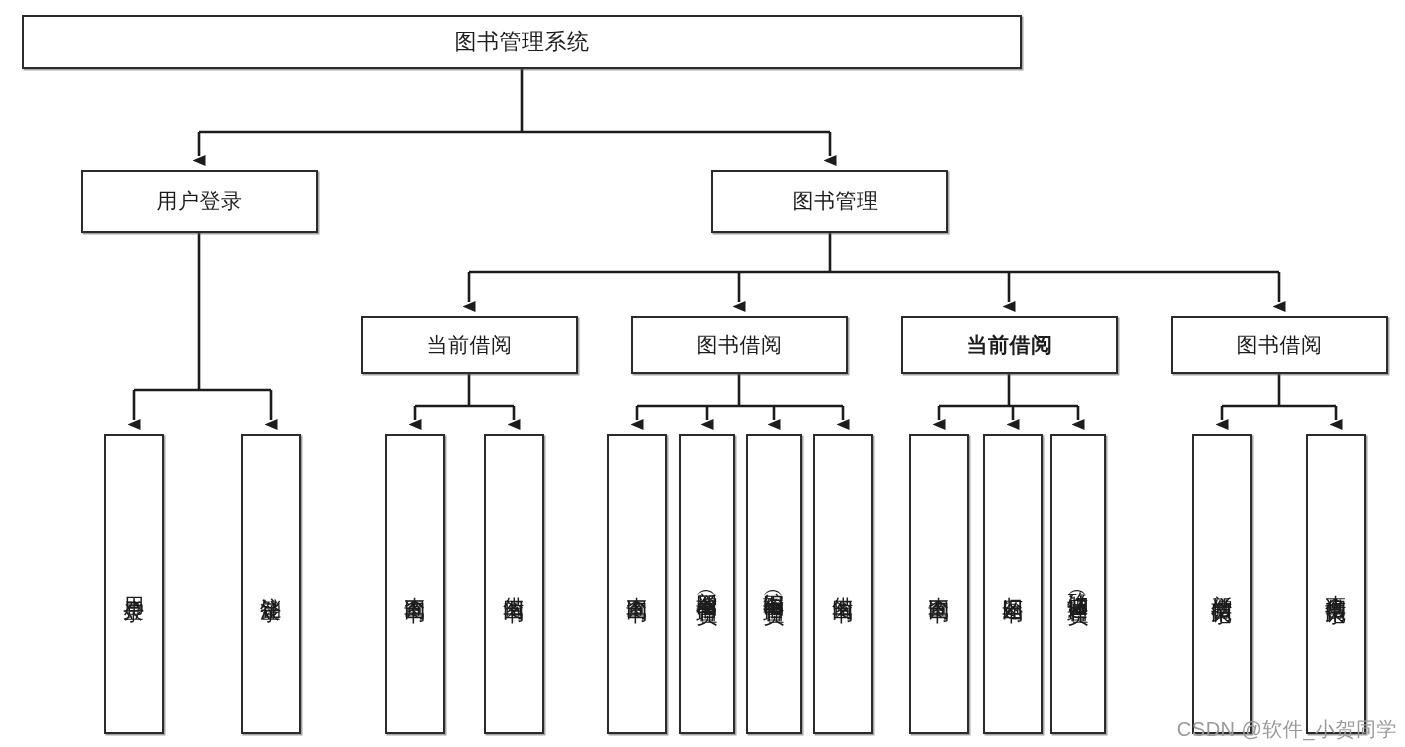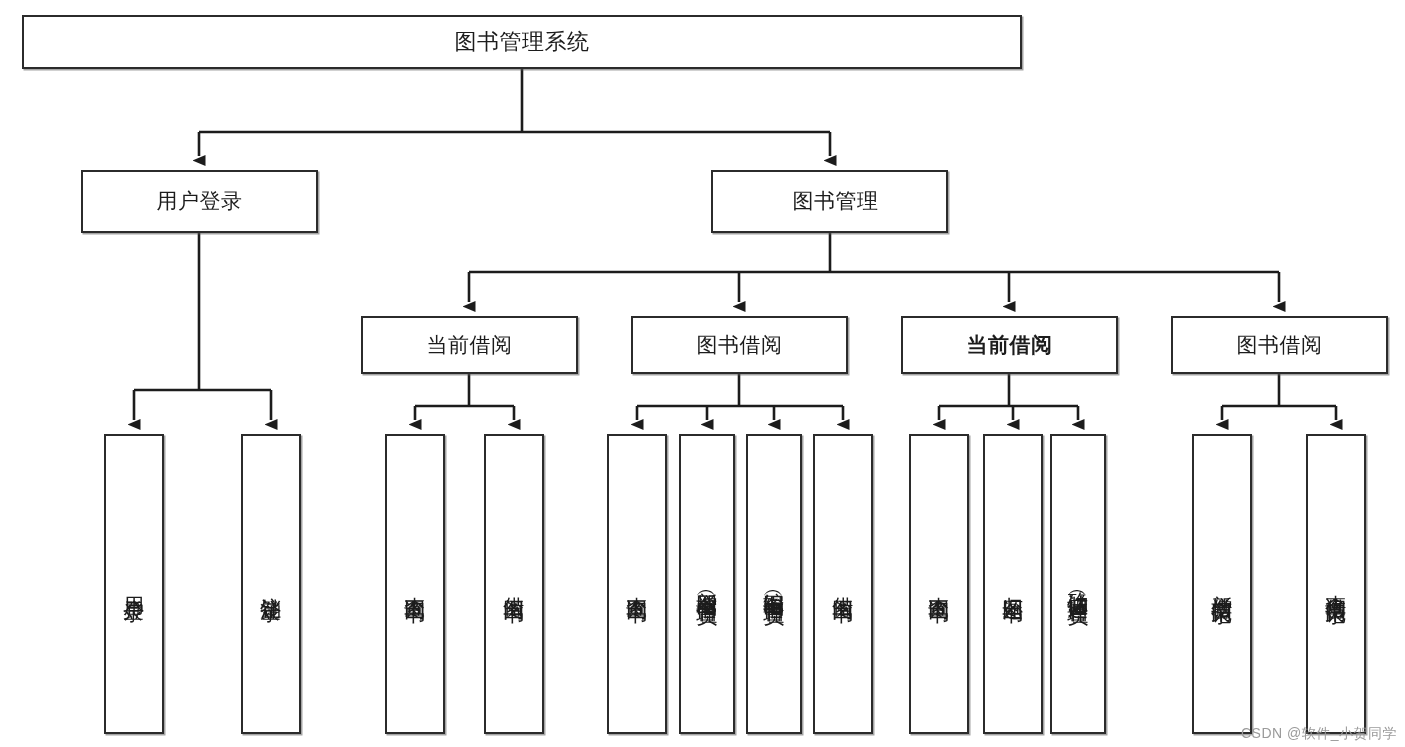--- a/index.html
+++ b/index.html
@@ -56,21 +56,21 @@
     font-size: 21px;
     line-height: 1.32;
     letter-spacing: 2px;
     white-space: nowrap;
     max-height: 100%;
   }
   #watermark {
     position: absolute;
     right: 8px;
     bottom: 4px;
-    font-size: 14px;
+    font-size: 20px;
     color: #9a9a9a;
     letter-spacing: 0.5px;
     white-space: nowrap;
     z-index: 5;
     font-family: "Liberation Sans", "DejaVu Sans", sans-serif;
   }
 </style>
 </head>
 <body>
 

